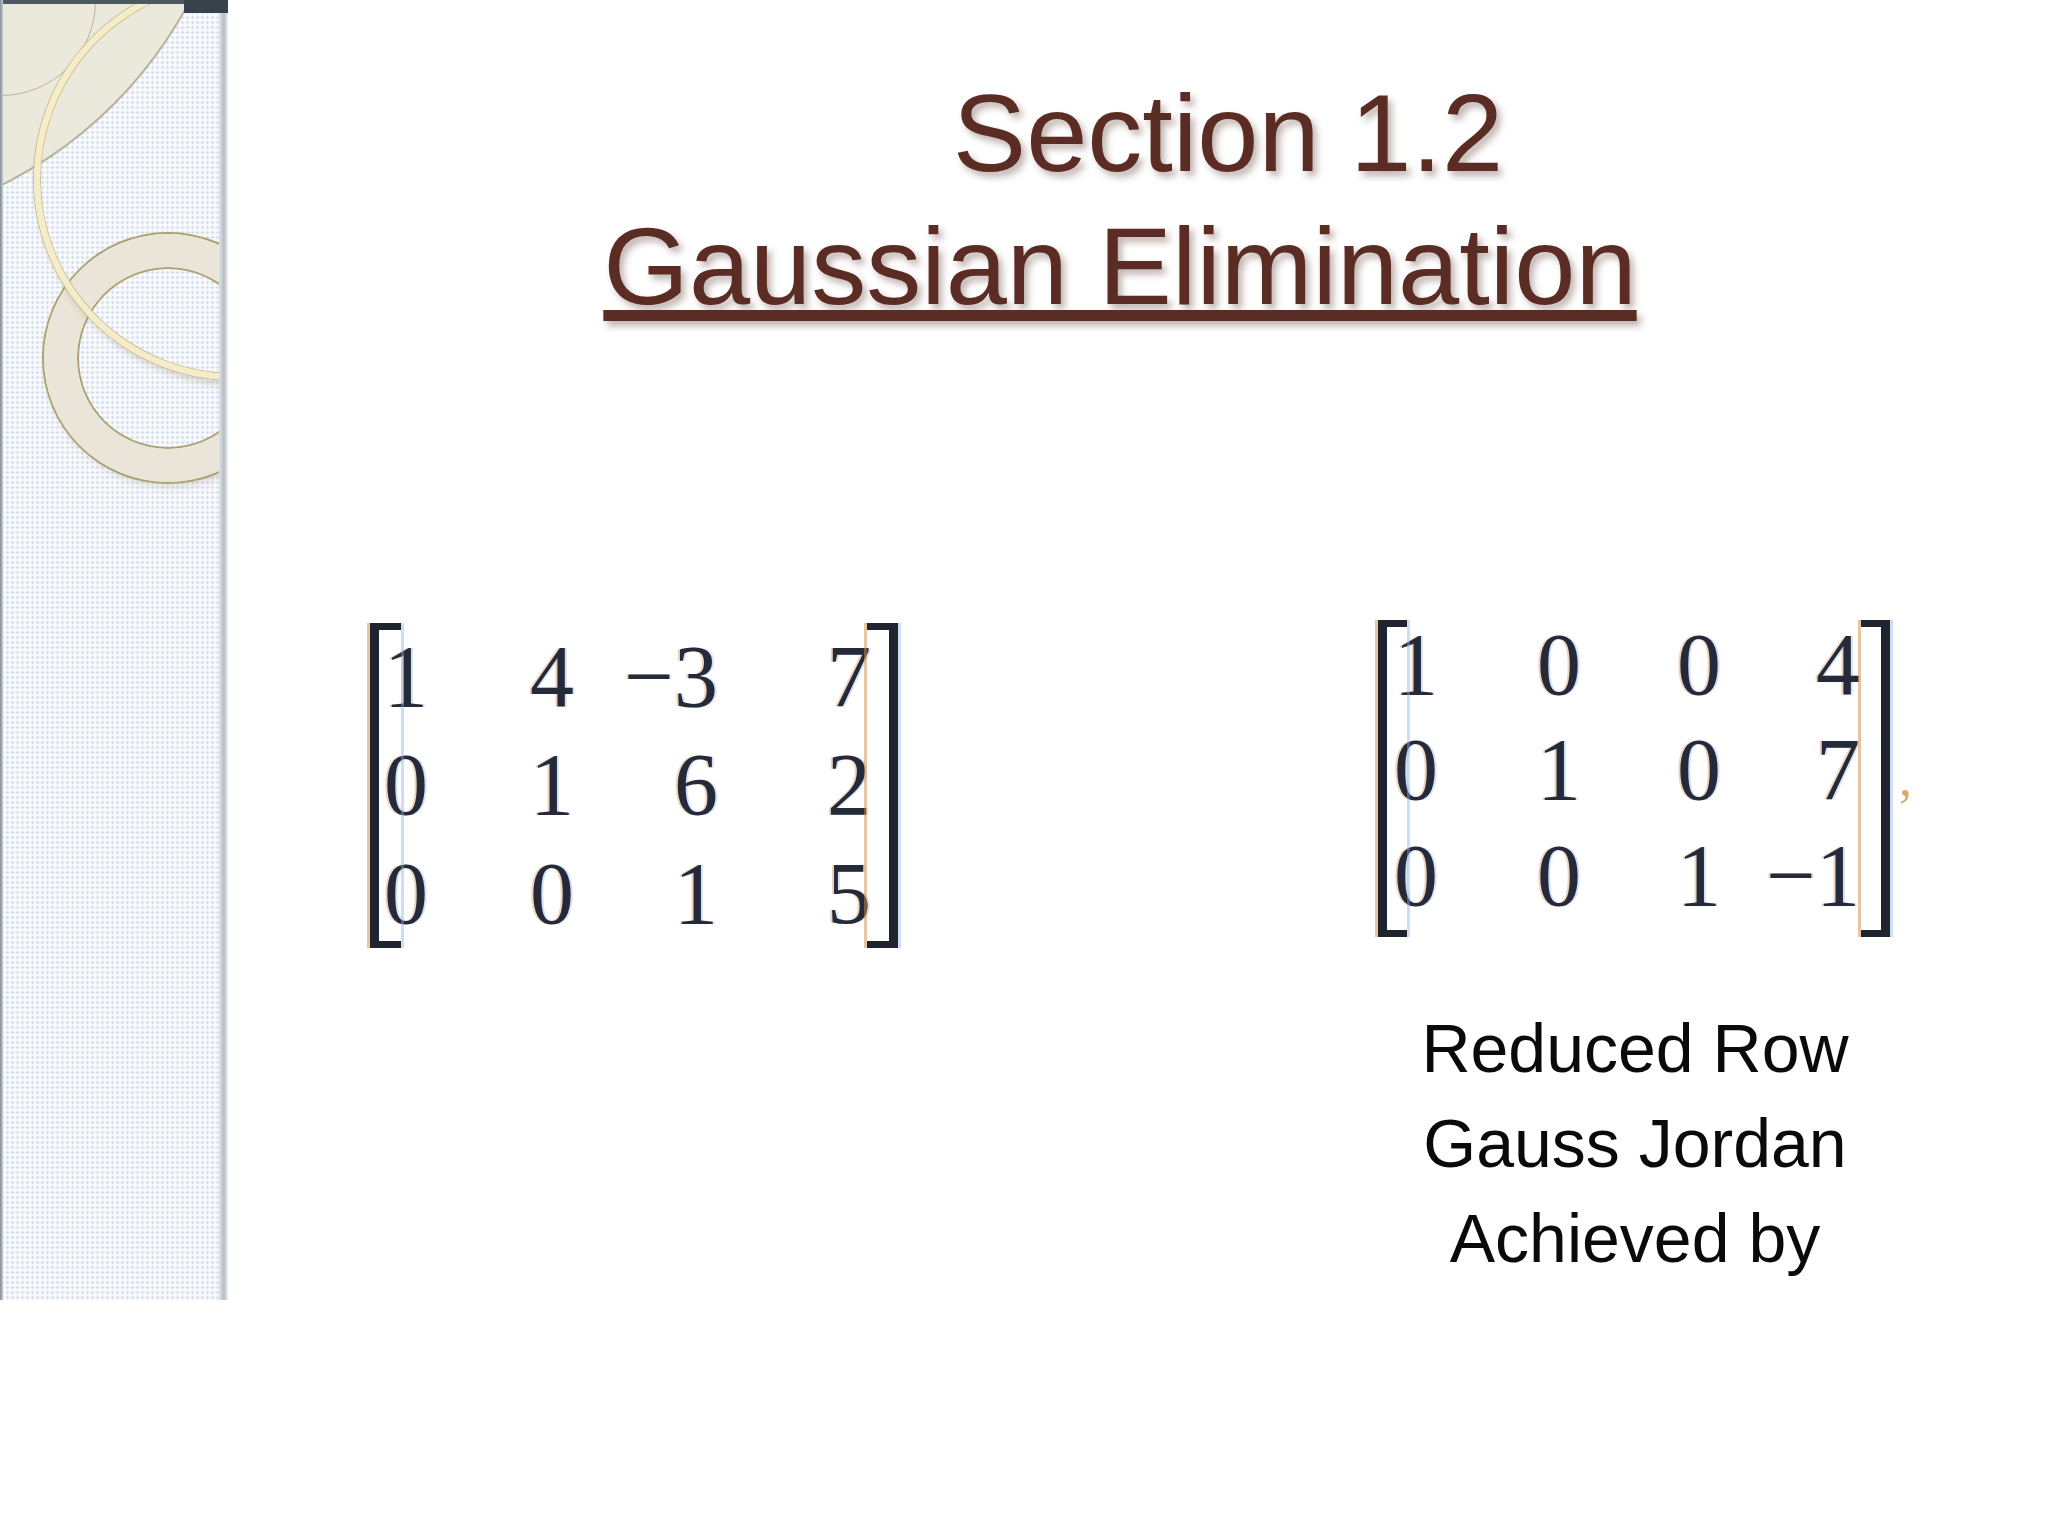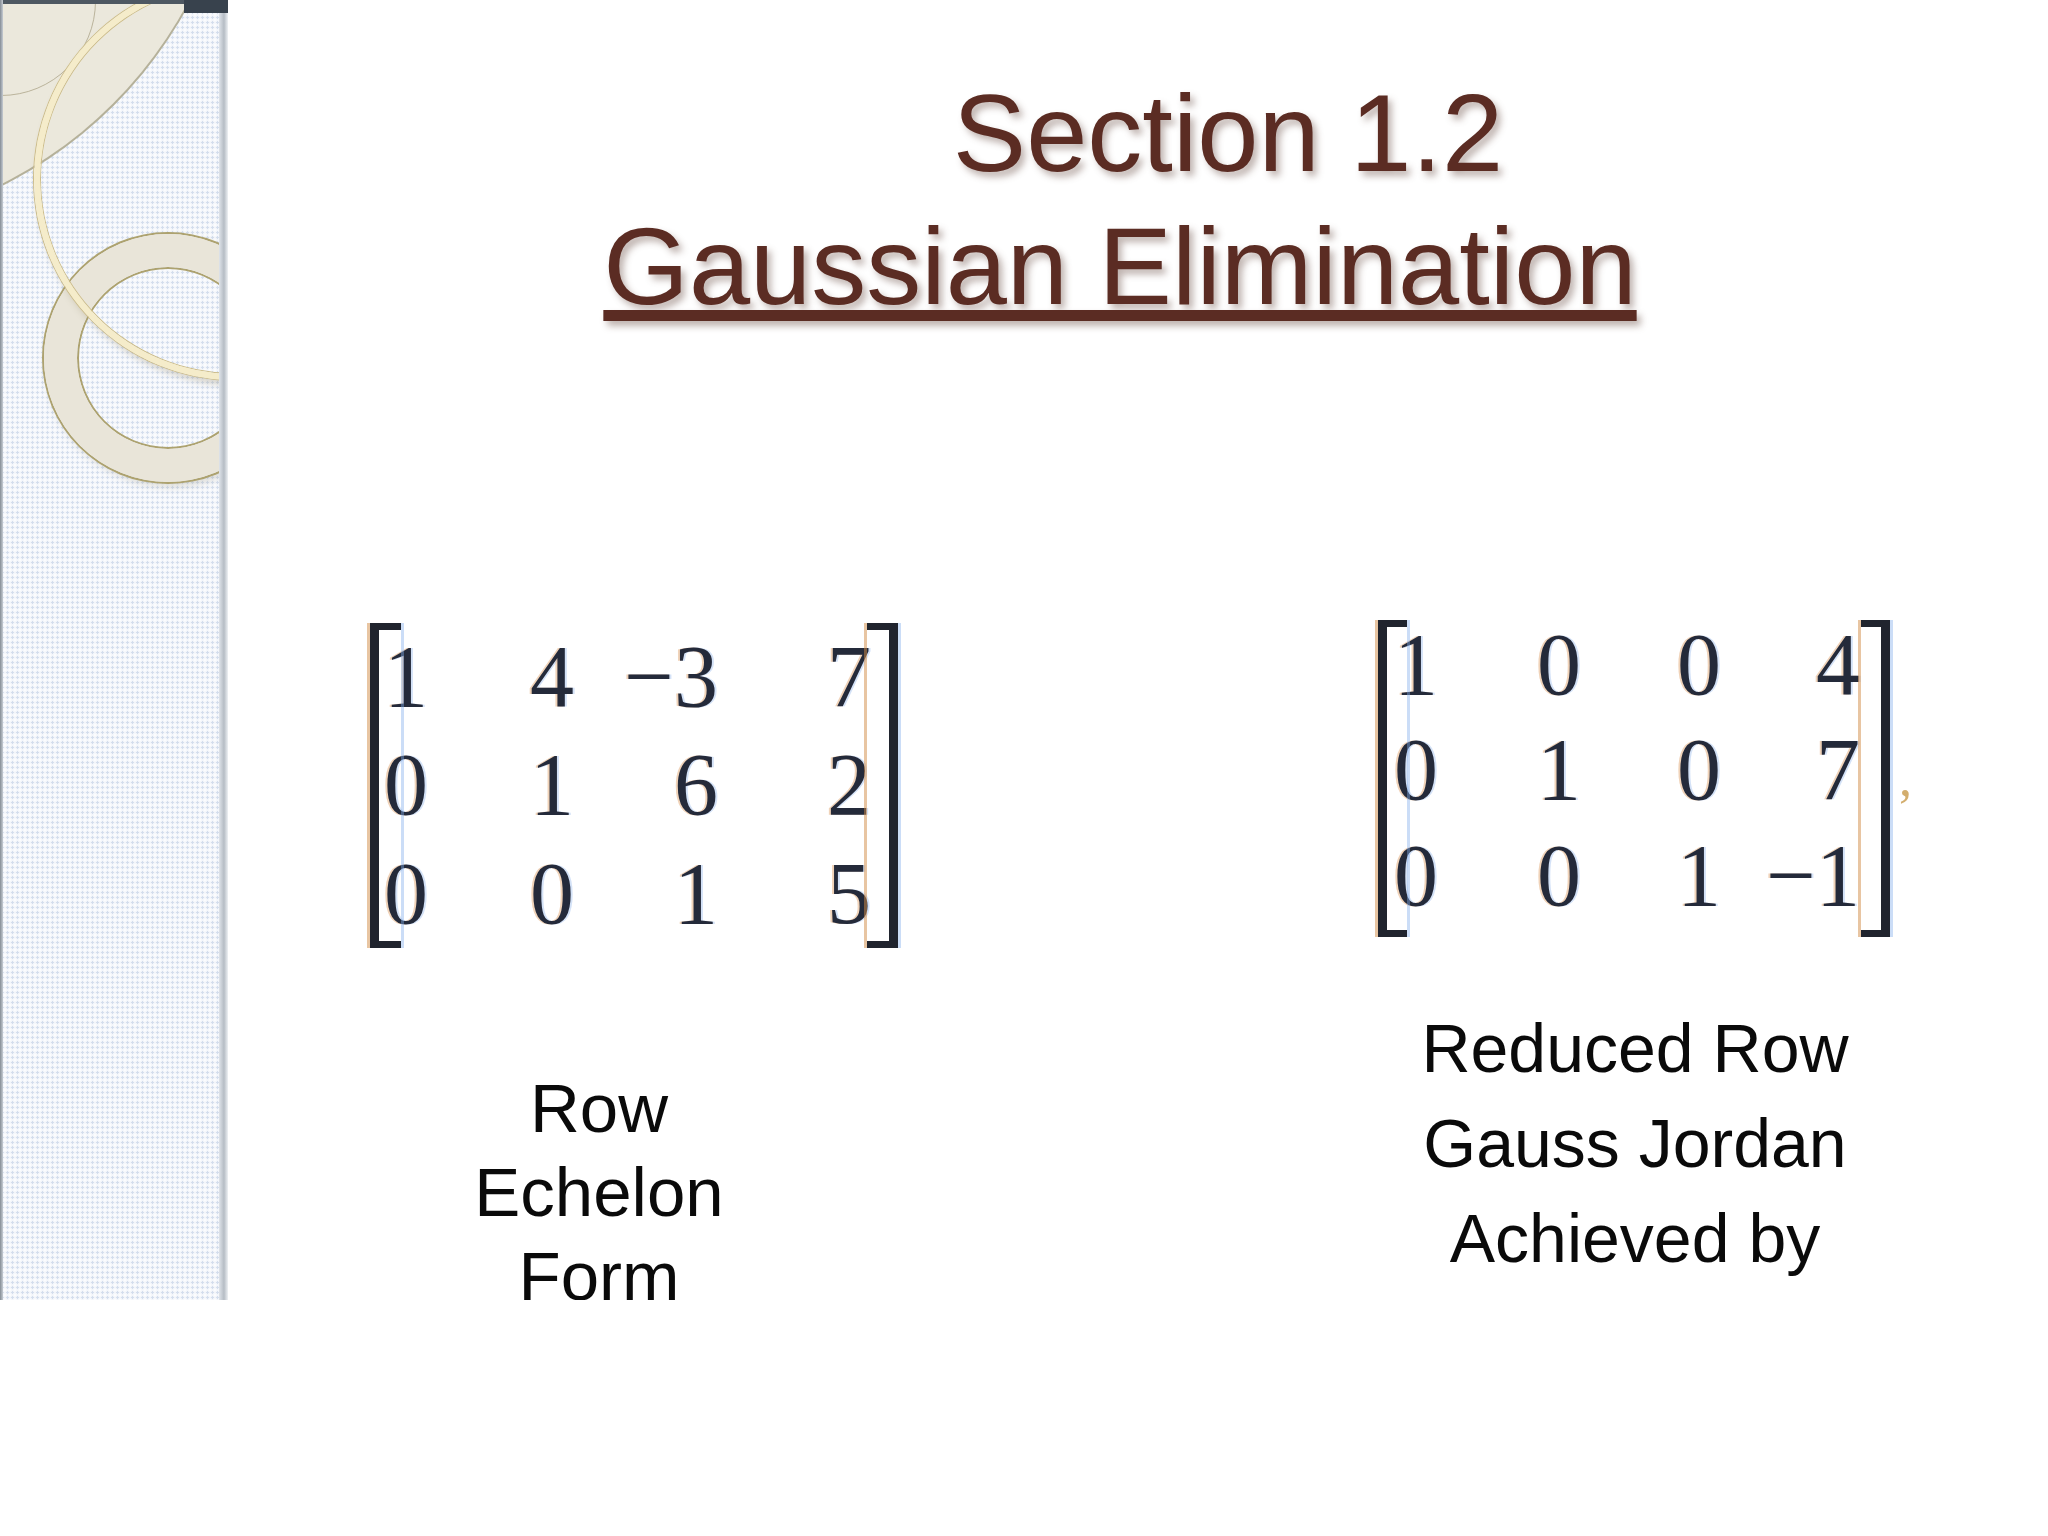--- a/index.html
+++ b/index.html
@@ -136,25 +136,20 @@
     <div class="mcell">0</div>
     <div class="mcell">7</div>
     <div class="mcell">0</div>
     <div class="mcell">0</div>
     <div class="mcell">1</div>
     <div class="mcell">−1</div>
   </div>
   <div class="bracket br bk-r2"></div>
   <div class="trailing-mark">,</div>
 
-  <div class="caption caption-left">
-    <span>Row</span>
-    <span>Echelon</span>
-    <span>Form</span>
-  </div>
 
   <div class="caption caption-right">
     <span>Reduced Row</span>
     <span>Gauss Jordan</span>
     <span>Achieved by</span>
   </div>
 
 </div>
 
 </body></html>

